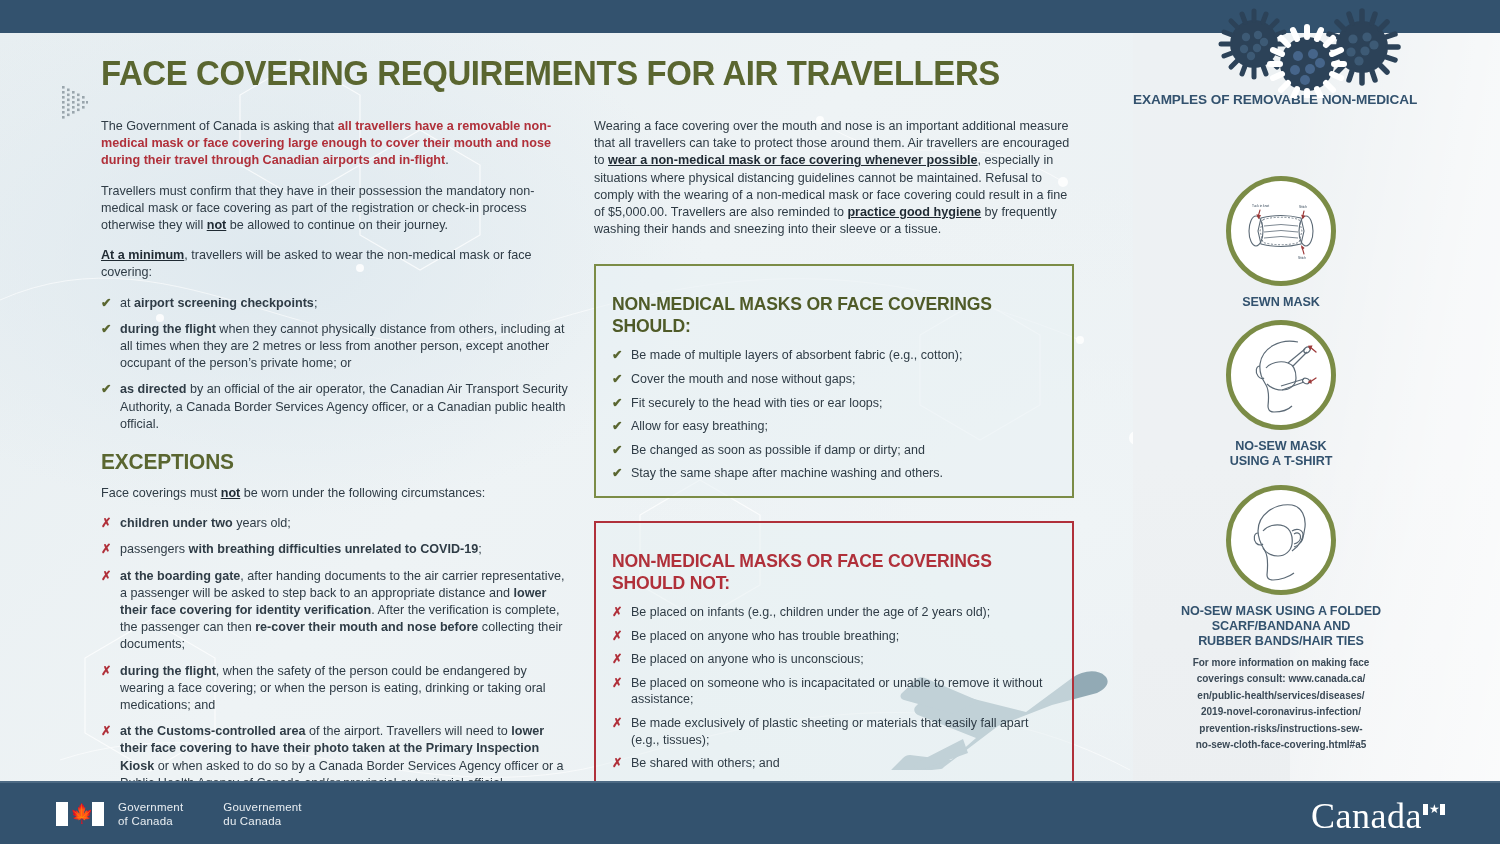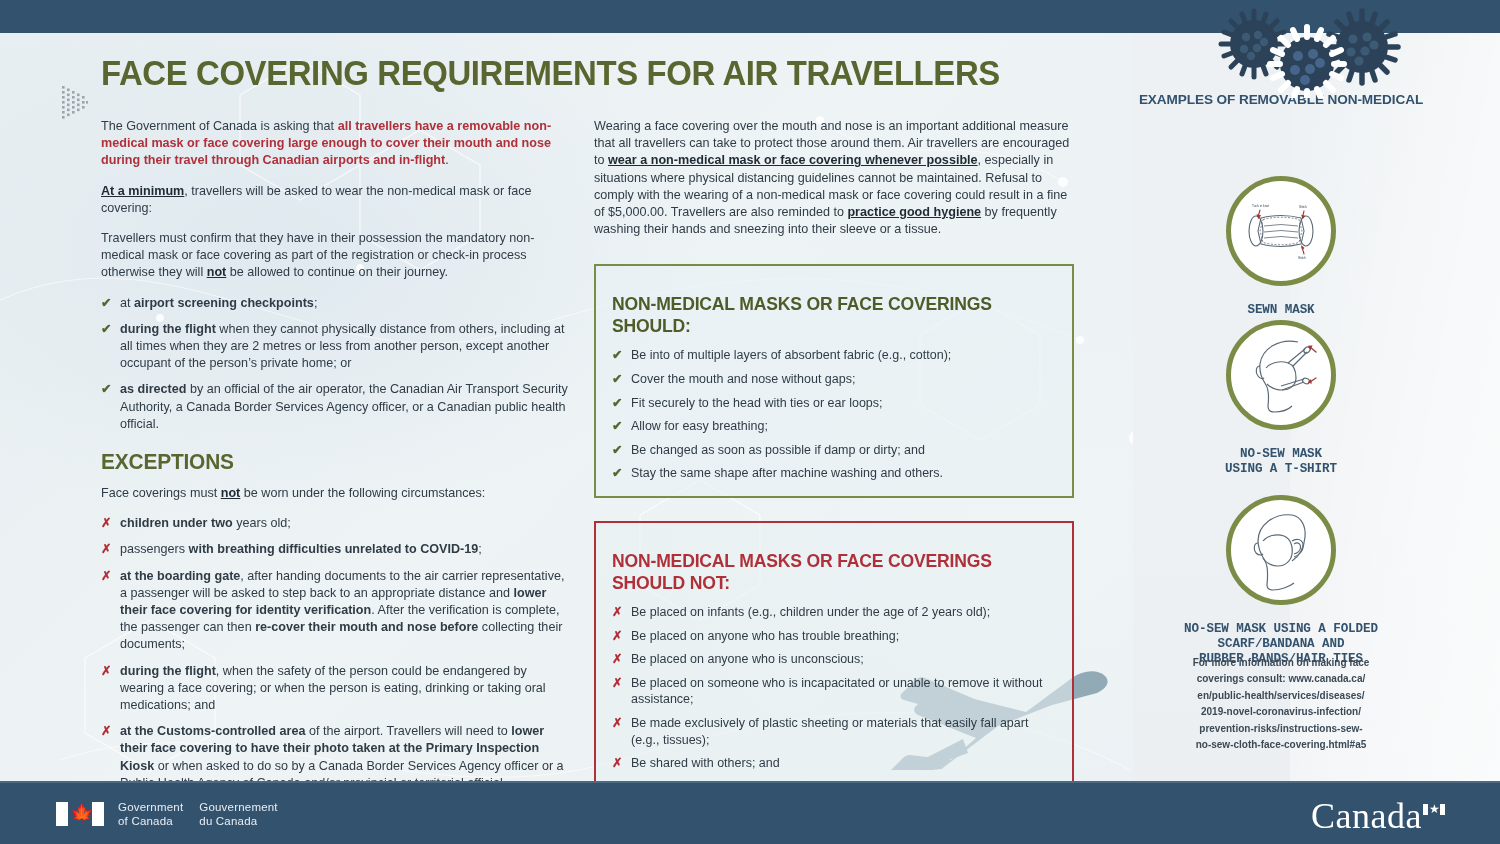--- a/index.html
+++ b/index.html
@@ -36,21 +36,21 @@
   #footer{
     position:absolute;left:0;bottom:0;width:1500px;height:63px;background:#33526e;z-index:6;
   }
   #footer .sep{position:absolute;left:0;top:0;width:100%;height:2px;background:#4d6a84;}
   .goc-wrap{position:absolute;left:56px;top:19px;display:flex;align-items:center;gap:14px;}
   .goc-flag{width:48px;height:24px;position:relative;}
   .goc-flag .bar{position:absolute;top:0;width:12px;height:24px;background:#fff;}
   .goc-flag .bar.l{left:0;} .goc-flag .bar.r{right:0;}
   .goc-flag .leaf{position:absolute;left:14px;top:2px;width:20px;height:20px;color:#fff;
     font-size:19px;line-height:20px;text-align:center;}
-  .goc-text{display:flex;gap:16px;}
+  .goc-text{display:flex;gap:40px;}
   .goc-text div{color:#e9eef2;font-size:11.5px;line-height:14px;letter-spacing:.2px;}
   #wordmark{
     position:absolute;right:55px;top:14px;color:#fff;
     font-family:"Liberation Serif", serif;font-size:36px;letter-spacing:.5px;
   }
   #wordmark .flagdot{
     display:inline-block;position:relative;width:22px;height:12px;vertical-align:12px;margin-left:1px;
   }
   #wordmark .flagdot i{position:absolute;top:0;width:5px;height:11px;background:#fff;}
   #wordmark .flagdot i.a{left:0;} #wordmark .flagdot i.b{right:0;}
@@ -108,31 +108,31 @@
   .panelbox ul{list-style:none;margin:0;padding:0;}
   .panelbox ul li{
     position:relative;padding-left:19px;margin-bottom:7px;color:#2f3c46;font-size:12.5px;line-height:16.6px;
   }
   .panelbox ul li:last-child{margin-bottom:2px;}
   .panelbox ul li .mk{position:absolute;left:0;top:0;font-weight:bold;font-size:12.5px;line-height:16.6px;}
 
   
   #rp-content{position:absolute;left:0;top:0;width:367px;height:778px;z-index:4;}
   #rp-title{
-    position:absolute;left:0;top:91px;width:296px;text-align:center;
+    position:absolute;left:0;top:91px;width:296px;text-align:left;
     color:#33526e;font-size:13.6px;font-weight:bold;line-height:17px;letter-spacing:-0.1px;
   }
   .mask-item{position:absolute;left:0;width:296px;text-align:center;}
   .circle{
     width:100px;height:100px;border-radius:50%;border:5px solid #7b8c46;background:#fff;
     margin:0 auto;display:block;position:relative;
   }
   .circle svg{position:absolute;left:0;top:0;}
   .mask-cap{
-    margin-top:17px;color:#33526e;font-size:12.6px;font-weight:bold;line-height:15px;letter-spacing:-0.1px;font-family:Liberation Mono, monospace;
+    margin-top:9px;color:#33526e;font-size:12.6px;font-weight:bold;line-height:15px;letter-spacing:-0.1px;
   }
   #rp-url{
     position:absolute;left:0;top:655px;width:296px;text-align:center;
     color:#3b4a57;font-size:10px;line-height:16.4px;font-weight:bold;
   }
   
   #plane{position:absolute;left:866px;top:662px;z-index:3;}
 </style>
 </head>
 <body>
@@ -308,23 +308,23 @@
         <rect x="20" y="20" width="2.6" height="2.6"></rect>
         <rect x="24" y="15" width="2" height="2.6"></rect>
       </g>
     </svg>
     <div id="title">FACE COVERING REQUIREMENTS FOR AIR TRAVELLERS</div>
   </div>
 
   <div class="col" id="col1">
     <p class="body"><span>The Government of Canada is asking that </span><span class="redtext">all travellers have a removable non-medical mask or face covering large enough to cover their mouth and nose during their travel through Canadian airports and in-flight</span><span>.</span></p>
 
+    <p class="body">Travellers must confirm that they have in their possession the mandatory non-medical mask or face covering as part of the registration or check-in process otherwise they will <b>not</b> be allowed to continue on their journey.</p>
+
     <p class="body"><b>At a minimum</b>, travellers will be asked to wear the non-medical mask or face covering:</p>
-
-    <p class="body">Travellers must confirm that they have in their possession the mandatory non-medical mask or face covering as part of the registration or check-in process otherwise they will <b>not</b> be allowed to continue on their journey.</p>
 
     <ul class="mlist">
       <li><span class="mk check">✔</span>at <b>airport screening checkpoints</b>;</li>
       <li><span class="mk check">✔</span><b>during the flight</b> when they cannot physically distance from others, including at all times when they are 2 metres or less from another person, except another occupant of the person’s private home; or</li>
       <li><span class="mk check">✔</span><b>as directed</b> by an official of the air operator, the Canadian Air Transport Security Authority, a Canada Border Services Agency officer, or a Canadian public health official.</li>
     </ul>
 
     <h2 class="section">EXCEPTIONS</h2>
 
     <p class="body">Face coverings must <b>not</b> be worn under the following circumstances:</p>
@@ -337,21 +337,21 @@
       <li><span class="mk cross">✗</span><b>at the Customs-controlled area</b> of the airport. Travellers will need to <b>lower their face covering to have their photo taken at the Primary Inspection Kiosk</b> or when asked to do so by a Canada Border Services Agency officer or a Public Health Agency of Canada and/or provincial or territorial official.</li>
     </ul>
   </div>
 
   <div class="col" id="col2">
     <p class="body" style="margin-bottom:26px;">Wearing a face covering over the mouth and nose is an important additional measure that all travellers can take to protect those around them. Air travellers are encouraged to <b>wear a non-medical mask or face covering whenever possible</b>, especially in situations where physical distancing guidelines cannot be maintained. Refusal to comply with the wearing of a non-medical mask or face covering could result in a fine of $5,000.00. Travellers are also reminded to <b>practice good hygiene</b> by frequently washing their hands and sneezing into their sleeve or a tissue.</p>
 
     <div class="panelbox">
       <h3>NON-MEDICAL MASKS OR FACE COVERINGS SHOULD:</h3>
       <ul>
-        <li><span class="mk check">✔</span><span>Be into of multiple layers of absorbent fabric (e.g.,  cotton);</span></li>
+        <li><span class="mk check">✔</span><span>Be made of multiple layers of absorbent fabric (e.g.,  cotton);</span></li>
         <li><span class="mk check">✔</span><span>Cover the mouth and nose without gaps;</span></li>
         <li><span class="mk check">✔</span><span>Fit securely to the head with ties or ear loops;</span></li>
         <li><span class="mk check">✔</span><span>Allow for easy breathing;</span></li>
         <li><span class="mk check">✔</span><span>Be changed as soon as possible if damp or dirty; and</span></li>
         <li><span class="mk check">✔</span><span>Stay the same shape after machine washing and others.</span></li>
       </ul>
     </div>
 
     <div class="panelbox red">
       <h3>NON-MEDICAL MASKS OR FACE COVERINGS SHOULD NOT:</h3>
@@ -433,21 +433,21 @@
               <path d="M75 52.8 l-2.2 -0.6 l1.8 -1.9 Z"></path>
           </g>
         </svg>
       </div>
       <div class="mask-cap">
         <div>NO-SEW MASK</div>
         <div>USING A T-SHIRT</div>
       </div>
     </div>
 
-    <div class="mask-item" style="top:495px;">
+    <div class="mask-item" style="top:485px;">
       <div class="circle">
         <svg width="90" height="90" viewBox="0 0 90 90" style="left:5px;top:5px;">
           <g fill="none" stroke="#5c6a76" stroke-width="1.2">
             <path d="M56 10 C38 8 22 20 22 36 C22 45 26 51 29 56 C32 61 32 70 31 80 C31 83 33 85 37 85 C44 85 53 82 58 78"></path>
             <path d="M56 10 C66 12 70 22 69 32 C68 44 62 52 56 56"></path>
             <path d="M22 38 C18 38 17 44 20 48 C23 51 26 50 27 49"></path>
             <path d="M27 36 C31 31 40 28 48 31 C55 34 57 42 56 49 C55 56 49 61 42 61 C35 61 29 57 27 53"></path>
             <path d="M56 36 C60 33 66 34 67 39 C68 45 64 50 58 52"></path>
             <path d="M58 39 C61 37 64 38 64.5 41 C65 45 62 48 58 49"></path>
           </g>

